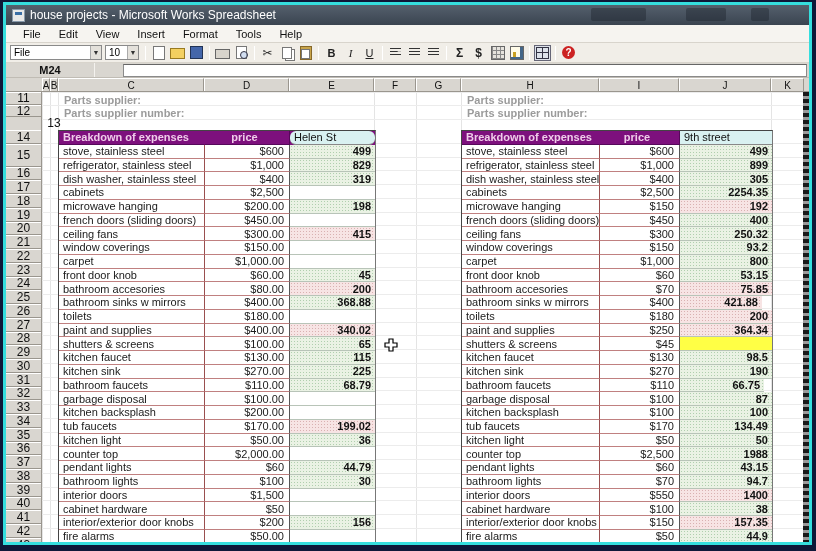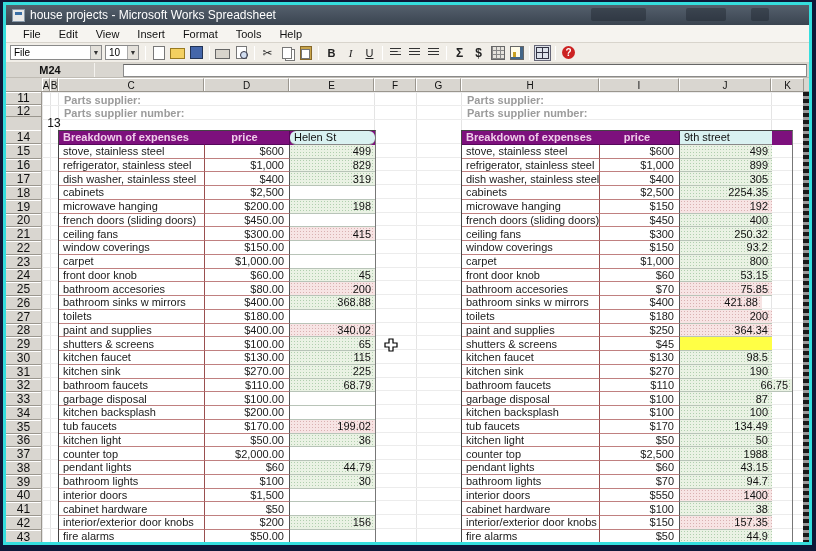--- a/index.html
+++ b/index.html
@@ -75,21 +75,21 @@
 
   .etable { position:absolute; top:38px; z-index:2; font-size:11px; border-left:1px solid #444; border-top:1px solid #444; border-right:1px solid #777; }
   .trow { display:flex; height:13.75px; }
   .trow.thead { background:#7d107d; color:#f5d6ee; font-weight:bold; }
   .tc { overflow:hidden; white-space:nowrap; display:flex; align-items:center; }
   .tc.item { padding-left:4px; border-right:1px solid #9a4f4f; border-bottom:1px solid #c08080; background:#fff; color:#1a1a1a;}
   .tc.price { justify-content:flex-end; padding-right:5px; border-right:1px solid #555; border-bottom:1px solid #c08080; background:#fff; color:#1a1a1a;}
   .thead .tc.item { border-right:1px solid #7d107d; border-bottom:1px solid #55085a; background:transparent; color:#f0cdea;}
   .thead .tc.price { justify-content:center; border-right:1px solid #55085a; border-bottom:1px solid #55085a; background:transparent; color:#f0cdea;}
   .thead .tc.loc { background:#d9f1f1; color:#111; font-weight:normal; padding-left:4px; border-bottom:1px solid #888;}
-  .tc.val { justify-content:flex-end; padding-right:4px; font-weight:normal; color:#111; border-bottom:1px solid #b8c4b8; }
+  .tc.val { justify-content:flex-end; padding-right:4px; font-weight:bold; color:#111; border-bottom:1px solid #b8c4b8; }
   .fill-green { background-color:#eaf2e4; background-image:radial-gradient(#b0cfae 24%, rgba(0,0,0,0) 25%); background-size:3px 3px; border-bottom-color:#b8c8b8;}
   .fill-pink  { background-color:#f7e4e4; background-image:radial-gradient(#d9b1b1 24%, rgba(0,0,0,0) 25%); background-size:3px 3px; border-bottom-color:#d0b4b4;}
   .fill-yellow { background:#ffff45; }
   .fill-none { background:#fff; border-bottom-color:#d8d8d8;}
 
   .right-strip { position:absolute; right:0; top:0; bottom:0; width:6px; z-index:4;
     background:repeating-linear-gradient(180deg,#1a1a1a 0 4px,#9a9a9a 4px 7px); }
   .cell-cursor { position:absolute; z-index:5; width:14px; height:14px; }
 </style>
 </head>
@@ -185,21 +185,21 @@
         <div class="vgrid" style="left: 368px;"></div>
         <div class="vgrid" style="left: 52px;"></div>
         <div class="vgrid" style="left: 44px;"></div>
         <div class="vgrid" style="left: 36px;"></div>
       <div class="hgrid"></div>
       <div class="rowhdr-col">
           <div class="rowhdr" style="height: 12.6px;">11</div>
           <div class="rowhdr" style="height: 12.6px;">12</div>
           <div class="rowhdr" style="height: 12.6px; margin-left: 48px;">13</div>
           <div class="rowhdr" style="height: 13.75px;">14</div>
-          <div class="rowhdr" style="height: 15px;">15</div>
+          <div class="rowhdr" style="height: 23px;">15</div>
           <div class="rowhdr" style="height: 13.75px;">16</div>
           <div class="rowhdr" style="height: 13.75px;">17</div>
           <div class="rowhdr" style="height: 13.75px;">18</div>
           <div class="rowhdr" style="height: 13.75px;">19</div>
           <div class="rowhdr" style="height: 13.75px;">20</div>
           <div class="rowhdr" style="height: 13.75px;">21</div>
           <div class="rowhdr" style="height: 13.75px;">22</div>
           <div class="rowhdr" style="height: 13.75px;">23</div>
           <div class="rowhdr" style="height: 13.75px;">24</div>
           <div class="rowhdr" style="height: 13.75px;">25</div>
@@ -467,21 +467,21 @@
             <div class="tc val fill-green" style="width: 92px;">98.5</div>
           </div>
           <div class="trow">
             <div class="tc item" style="width: 138px;">kitchen sink</div>
             <div class="tc price" style="width: 80px;">$270</div>
             <div class="tc val fill-green" style="width: 92px;">190</div>
           </div>
           <div class="trow">
             <div class="tc item" style="width: 138px;">bathroom faucets</div>
             <div class="tc price" style="width: 80px;">$110</div>
-            <div class="tc val fill-green" style="width: 112px;">66.75</div>
+            <div class="tc val fill-green" style="width: 84px;">66.75</div>
           </div>
           <div class="trow">
             <div class="tc item" style="width: 138px;">garbage disposal</div>
             <div class="tc price" style="width: 80px;">$100</div>
             <div class="tc val fill-green" style="width: 92px;">87</div>
           </div>
           <div class="trow">
             <div class="tc item" style="width: 138px;">kitchen backsplash</div>
             <div class="tc price" style="width: 80px;">$100</div>
             <div class="tc val fill-green" style="width: 92px;">100</div>

